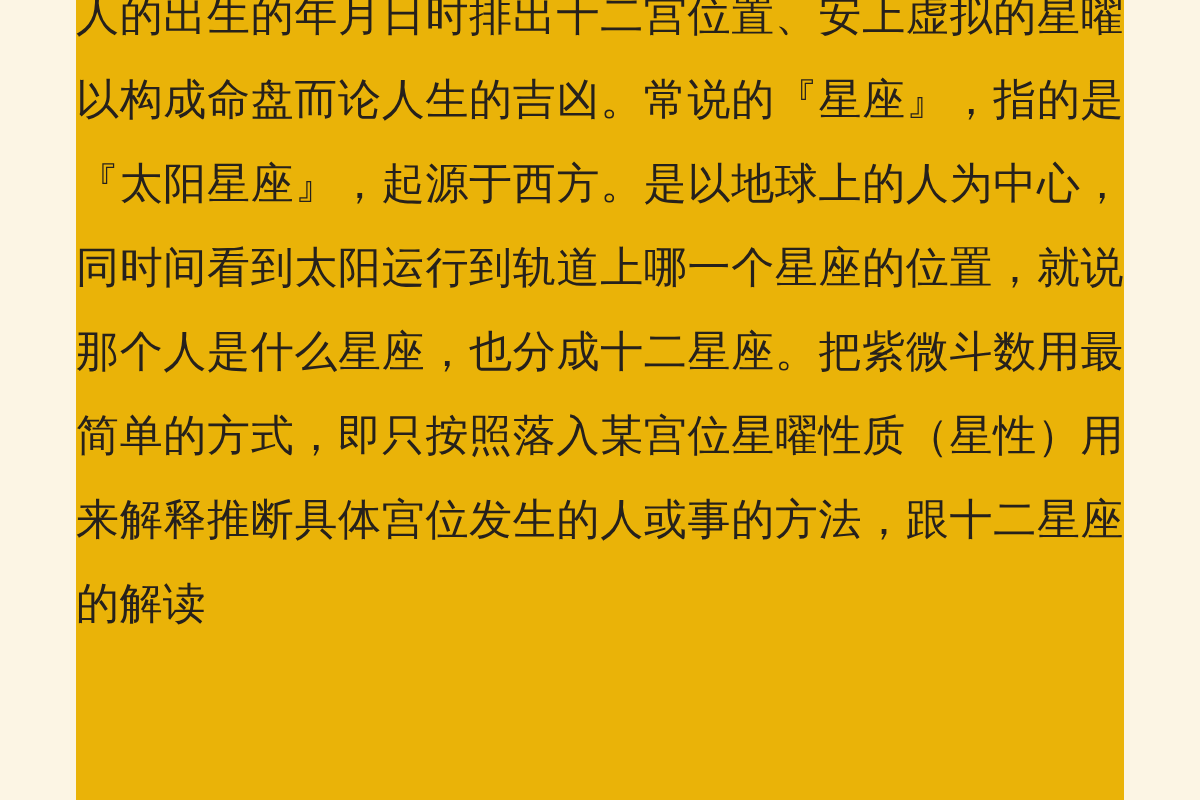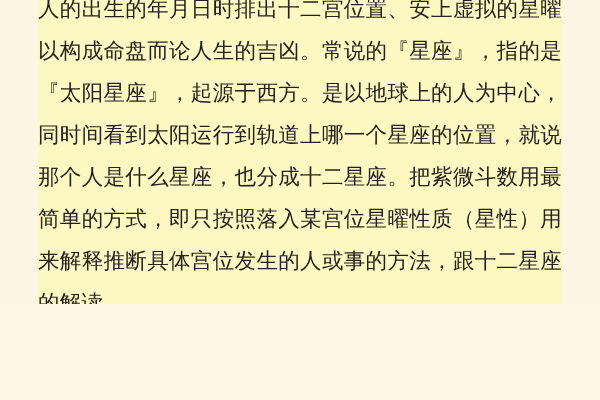--- a/index.html
+++ b/index.html
@@ -9,22 +9,22 @@
   body {
     width: 600px;
     height: 400px;
     overflow: hidden;
     background: #fdf6e3;
     font-family: "Liberation Sans", sans-serif;
   }
   #page {
     position: relative;
     width: 600px;
-    height: 304px;
-    background: #fef9c3;
+    height: 400px;
+    background: #eab308;
     box-sizing: border-box;
     overflow: hidden;
   }
   .side-margin {
     position: absolute;
     top: 0;
     bottom: 0;
     width: 38px;
     background: #fcf5e4;
   }

